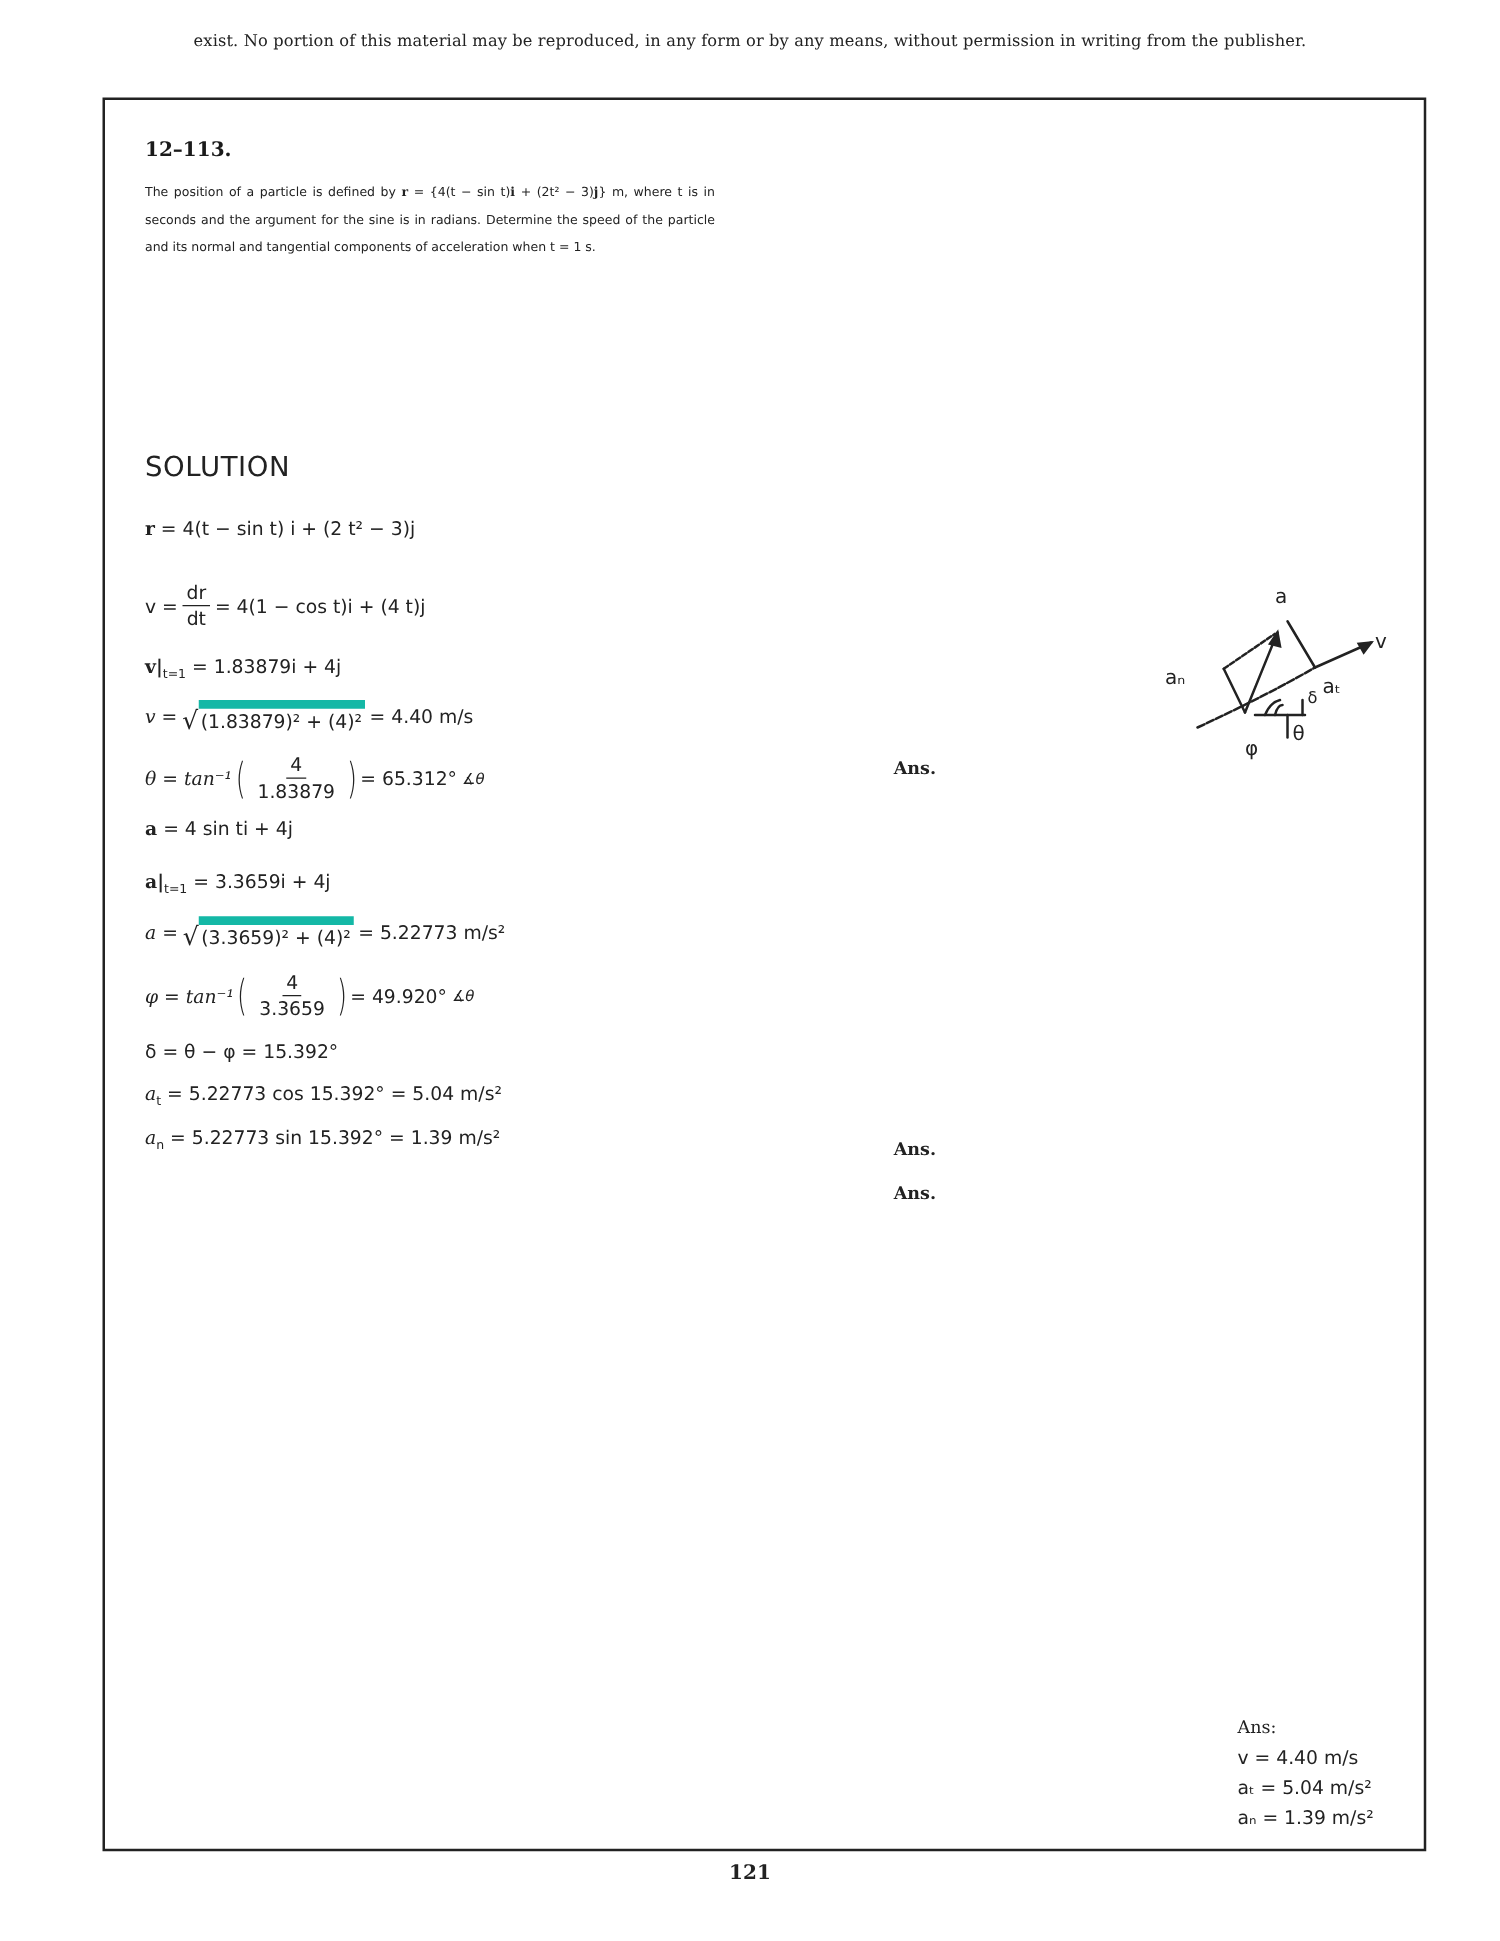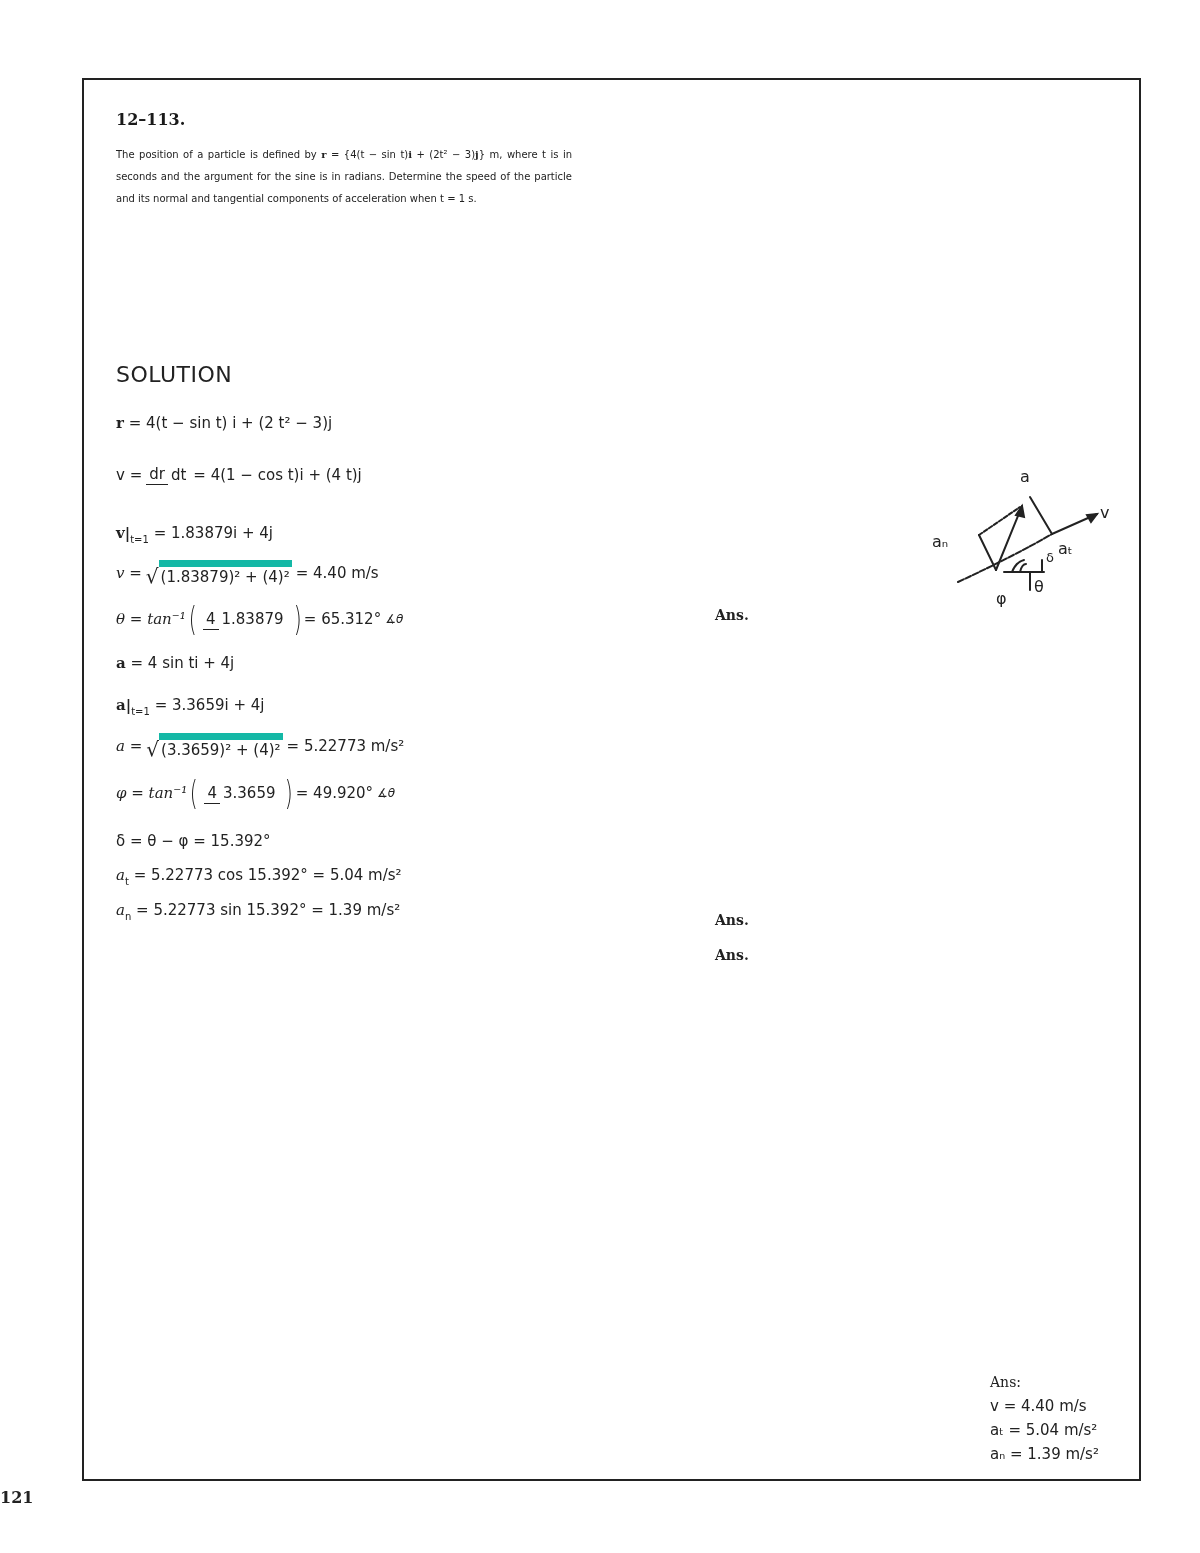--- a/index.html
+++ b/index.html
@@ -10,57 +10,58 @@
   .copyright {
     position: absolute; left: 0; top: 24px; width: 1200px; text-align: center;
     font-family: "DejaVu Serif", serif; font-size: 13px; line-height: 20px; color: #222;
     letter-spacing: 0.1px;
   }
   .frame {
     position: absolute; left: 82px; top: 78px; width: 1055px; height: 1399px;
     border: 2px solid #222; box-sizing: content-box;
   }
   .page-number {
-    position: absolute; left: 0; top: 1488px; width: 1200px; 
+    position: absolute; left: 0; top: 1488px; width: 1200px; text-align: center;
     font-family: "DejaVu Serif", serif; font-weight: bold; font-size: 16px; color: #222;
   }
   .abs { position: absolute; }
   .prob-num { left: 116px; top: 110px; font-weight: bold; font-size: 16px; }
   .prob-text {
     left: 116px; top: 144px; width: 456px; font-family: "DejaVu Sans", sans-serif;
     font-size: 10px; line-height: 22px; text-align: justify; color: #222;
   }
   .prob-text b { font-family: "DejaVu Serif", serif; }
   .sol-heading { left: 116px; top: 362px; font-family: "DejaVu Sans", sans-serif; font-size: 22px; letter-spacing: 0.5px; color: #222; }
   .eq {
     position: absolute; left: 116px; font-family: "DejaVu Sans", sans-serif;
     font-size: 15px; color: #222; white-space: nowrap; display: flex; align-items: center;
   }
   .eq b { font-family: "DejaVu Serif", serif; font-weight: bold; }
   .eq i { font-family: "DejaVu Serif", serif; }
-  .frac { display: inline-flex; flex-direction: row; align-items: center; margin: 0 4px; vertical-align: middle; }
+  .frac { display: inline-flex; flex-direction: column; align-items: center; margin: 0 4px; vertical-align: middle; }
   .frac .num { border-bottom: 1px solid #222; padding: 0 3px; line-height: 20px; }
   .frac .den { padding: 0 3px; line-height: 20px; }
   .paren { font-size: 34px; font-weight: 200; line-height: 1; transform: scaleX(0.6); display: inline-block; }
   .sqrt { display: inline-flex; align-items: flex-end; margin: 0 4px; }
   .sqrt .rad { font-size: 20px; line-height: 20px; }
   .sqrt .under { border-top: 7px solid #14b8a6; padding: 1px 2px 0 2px; }
   .sub { font-size: 10px; position: relative; top: 6px; }
   .ans-label { position: absolute; left: 715px; font-family: "DejaVu Serif", serif; font-weight: bold; font-size: 14px; color: #222; margin-top: 42px; }
   .angle-glyph { font-size: 12px; margin-left: 4px; font-style: italic; }
   .diagram { left: 922px; top: 462px; width: 200px; height: 150px; }
   .final-box {
     left: 990px; top: 1370px; font-family: "DejaVu Sans", sans-serif; font-size: 15px; line-height: 24px; color: #222;
   }
   .final-box .lbl { font-family: "DejaVu Serif", serif; font-weight: normal; font-size: 14px; }
 </style>
 </head>
 <body>
 
 <div class="copyright">
+  <div>exist. No portion of this material may be reproduced, in any form or by any means, without permission in writing from the publisher.</div>
 </div>
 
 <div class="frame"></div>
 
 <div class="abs prob-num">12–113.</div>
 
 <div class="abs prob-text">
   <span>The position of a particle is defined by </span><b>r</b><span> = {4(t − sin t)</span><b>i</b><span> + (2t² − 3)</span><b>j</b><span>} m, where t is in seconds and the argument for the sine is in radians. Determine the speed of the particle and its normal and tangential components of acceleration when t = 1 s.</span>
 </div>
 

